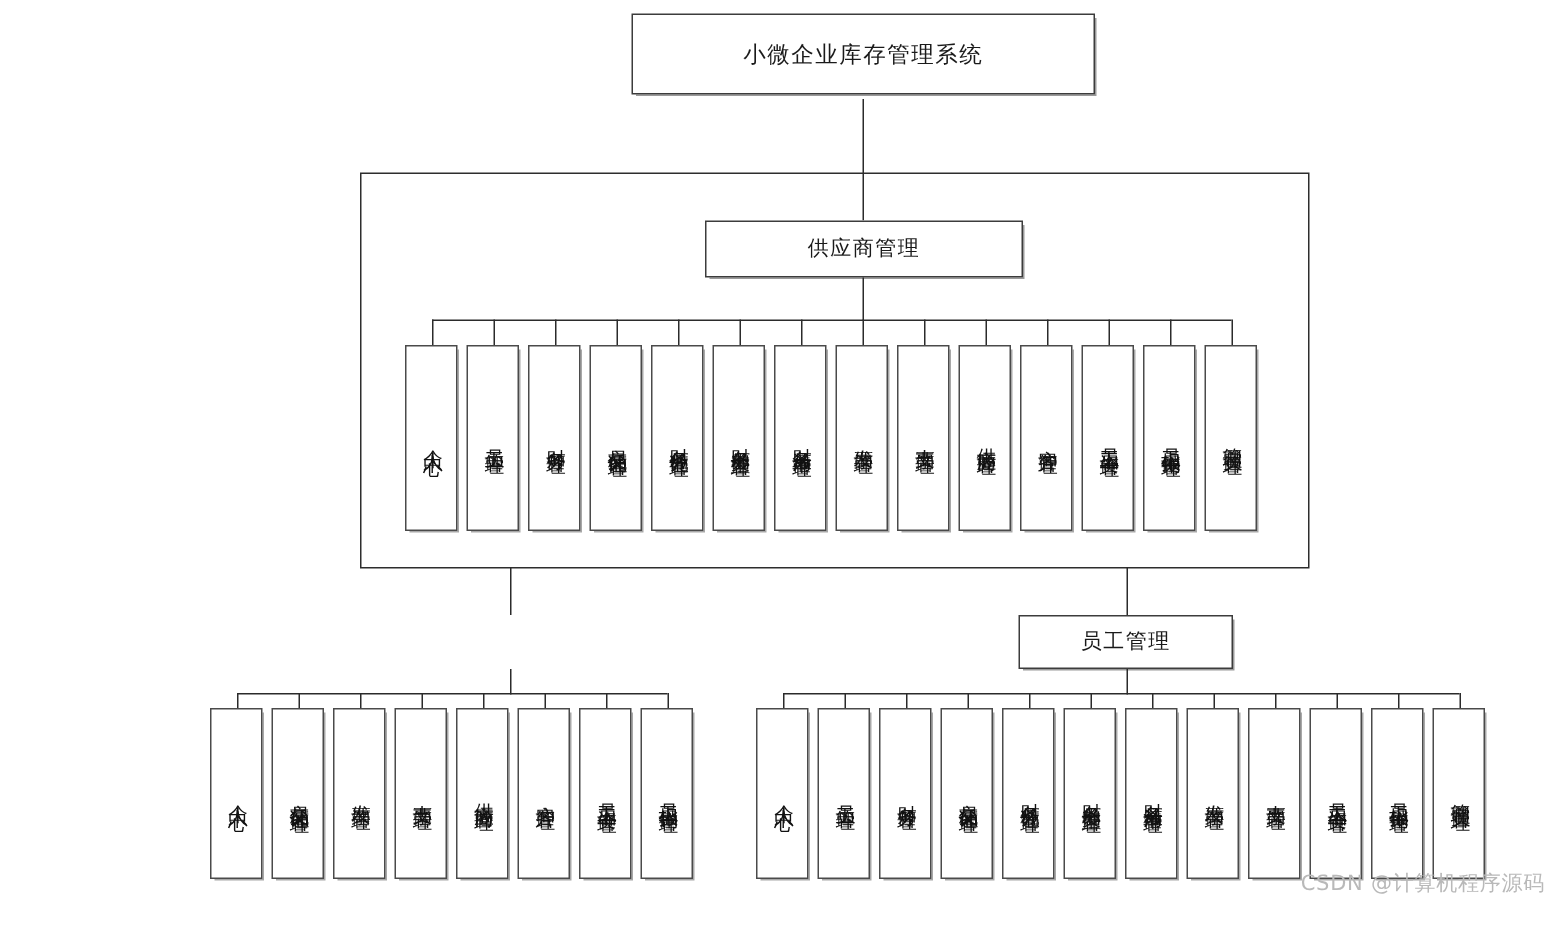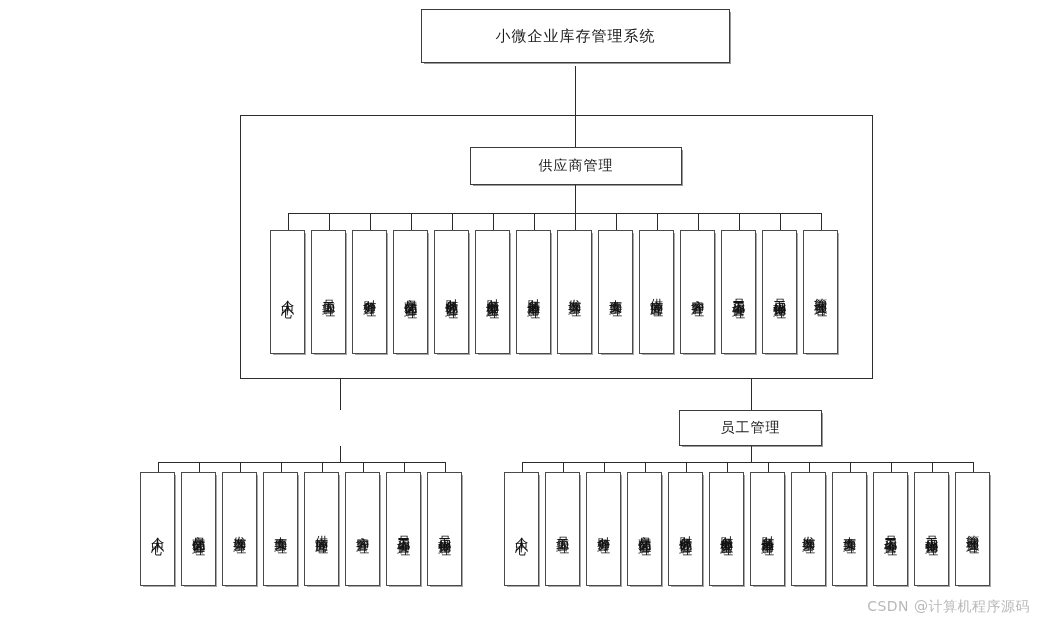--- a/index.html
+++ b/index.html
@@ -110,21 +110,21 @@
     position: absolute;
     background: #2b2b2b;
   }
   .ln.v { width: 1px; }
   .ln.h { height: 1px; }
 
   
   #watermark {
     position: absolute;
     right: 14px;
-    bottom: 6px;
+    bottom: 24px;
     font-size: 14px;
     color: #b9b9b9;
     letter-spacing: 0.5px;
     white-space: nowrap;
     user-select: none;
   }
 </style>
 </head>
 <body>
 

